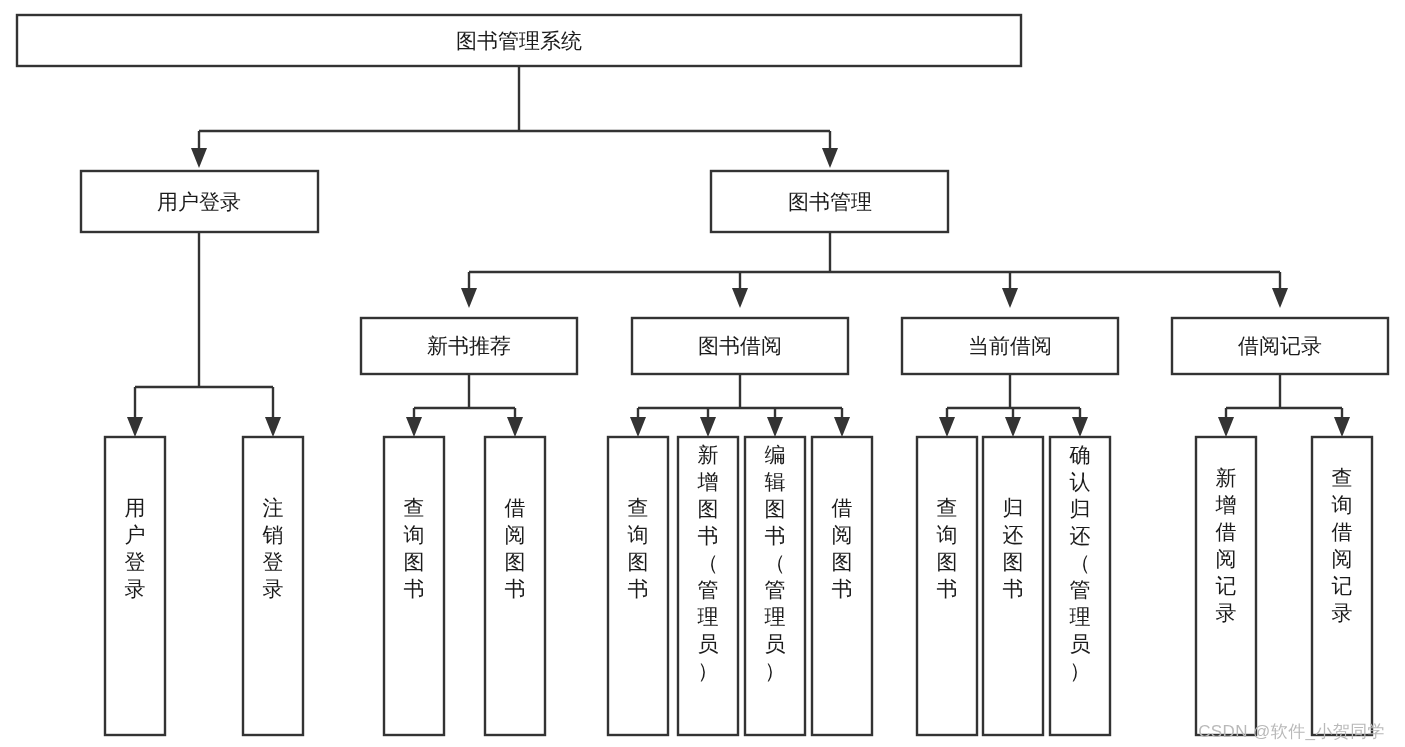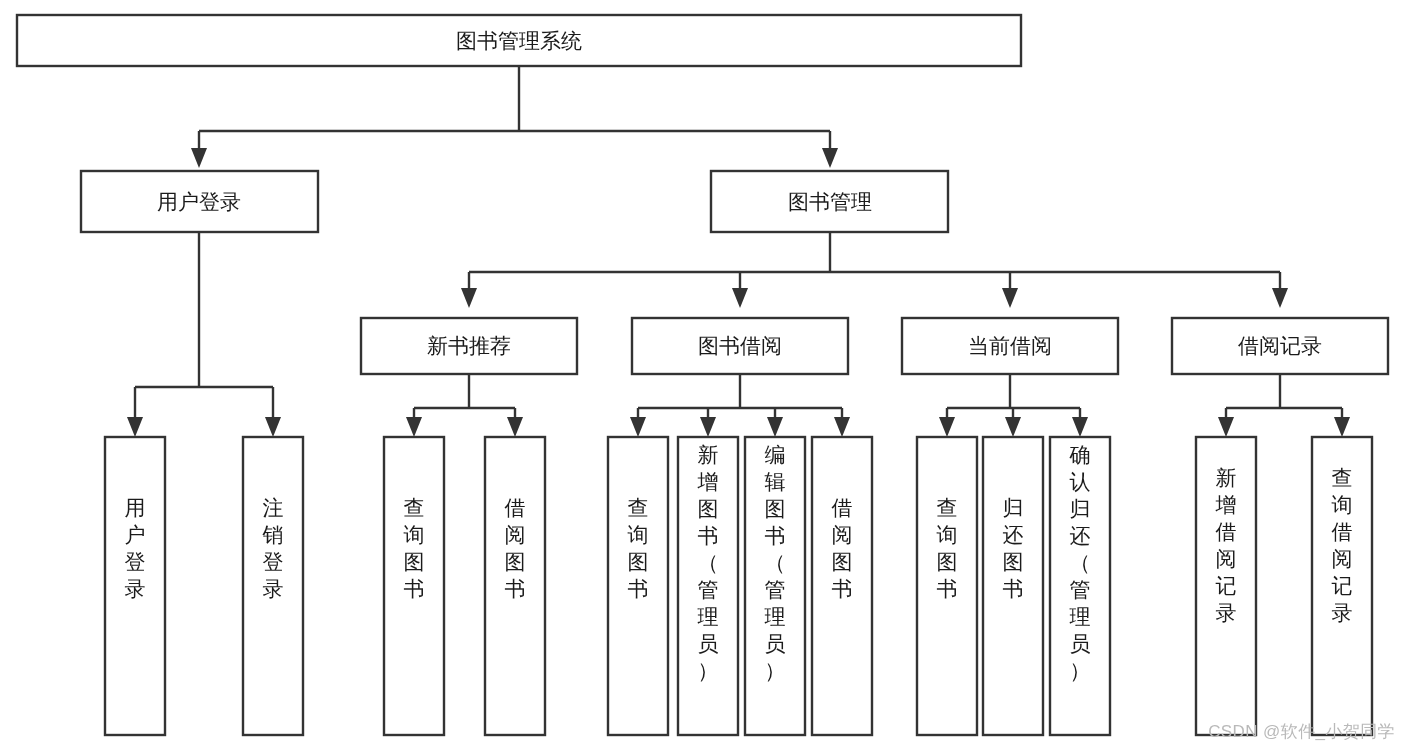--- a/index.html
+++ b/index.html
@@ -48,21 +48,21 @@
     dominant-baseline: middle;
   }
   .leaf-label {
     fill: #1b1b1b;
     font-family: "Liberation Sans", "DejaVu Sans", sans-serif;
     font-size: 21px;
     text-anchor: middle;
   }
   .watermark {
     position: absolute;
-    right: 10px;
+    right: 20px;
     bottom: 4px;
     font-family: "Liberation Sans", "DejaVu Sans", sans-serif;
     font-size: 17px;
     color: #b9b9b9;
     white-space: nowrap;
     letter-spacing: 0.4px;
   }
 </style>
 </head>
 <body>

